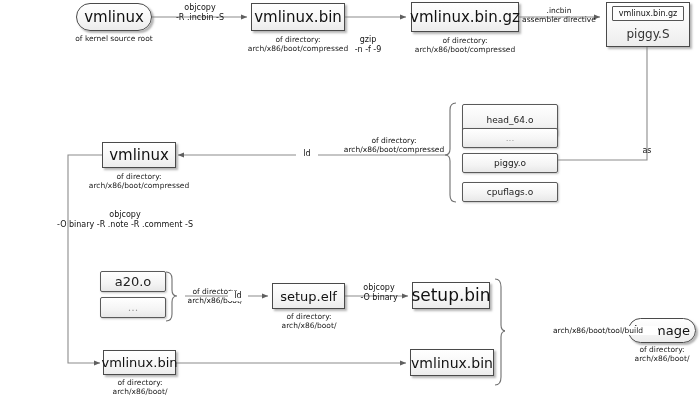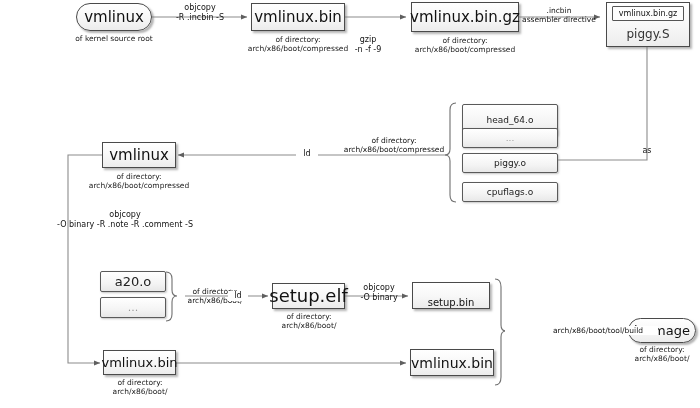--- a/index.html
+++ b/index.html
@@ -148,29 +148,29 @@
     <div>arch/x86/boot/compressed</div>
   </div>
 
   <div class="stackbox" style="left:100px;top:271px;width:66px;height:21px;font-size:13px;">
     <span>a20.o</span>
   </div>
   <div class="stackbox" style="left:100px;top:297px;width:66px;height:21px;font-size:11px;color:#9a9a9a;">
     <span>...</span>
   </div>
 
-  <div class="node" style="left:272px;top:283px;width:73px;height:26px;font-size:18px;">
+  <div class="node" style="left:272px;top:283px;width:73px;height:26px;font-size:13px;">
     <span>setup.elf</span>
   </div>
   <div class="caption" style="left:258px;top:312px;width:102px;">
     <div>of directory:</div>
     <div>arch/x86/boot/</div>
   </div>
 
-  <div class="node" style="left:412px;top:282px;width:78px;height:27px;font-size:10px;align-items:flex-end;">
+  <div class="node" style="left:412px;top:282px;width:78px;height:27px;font-size:17px;">
     <span>setup.bin</span>
   </div>
 
   <div class="node" style="left:103px;top:350px;width:73px;height:25px;font-size:13px;">
     <span>vmlinux.bin</span>
   </div>
   <div class="caption" style="left:85px;top:378px;width:110px;">
     <div>of directory:</div>
     <div>arch/x86/boot/</div>
   </div>

